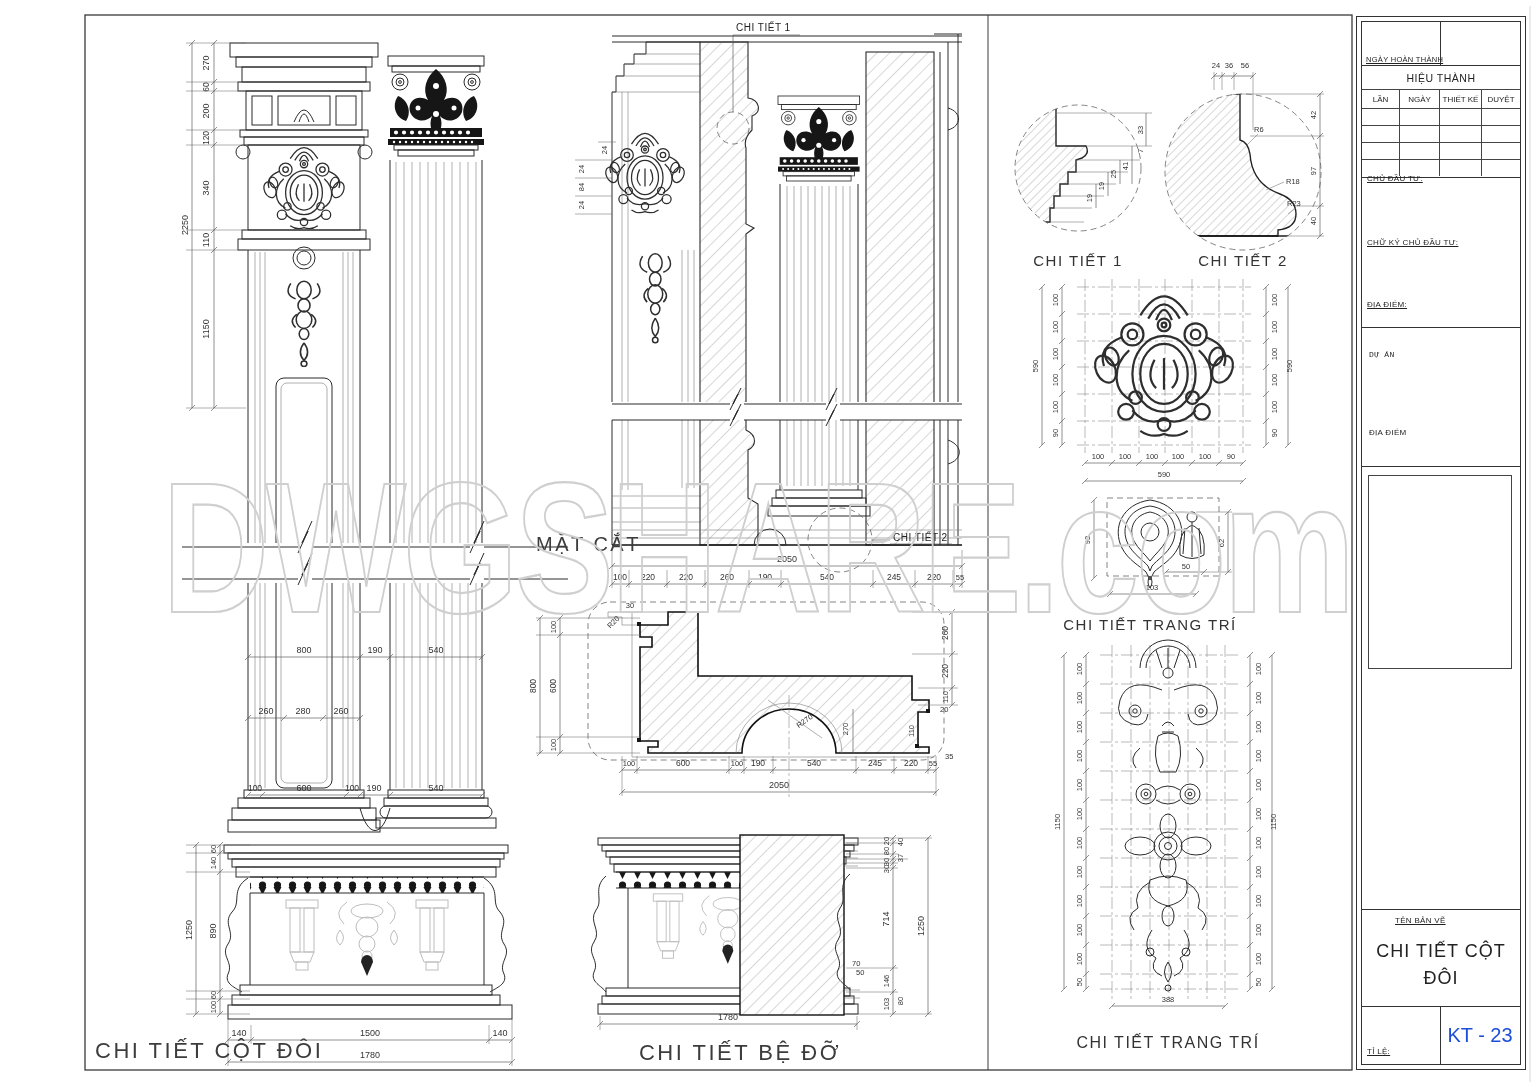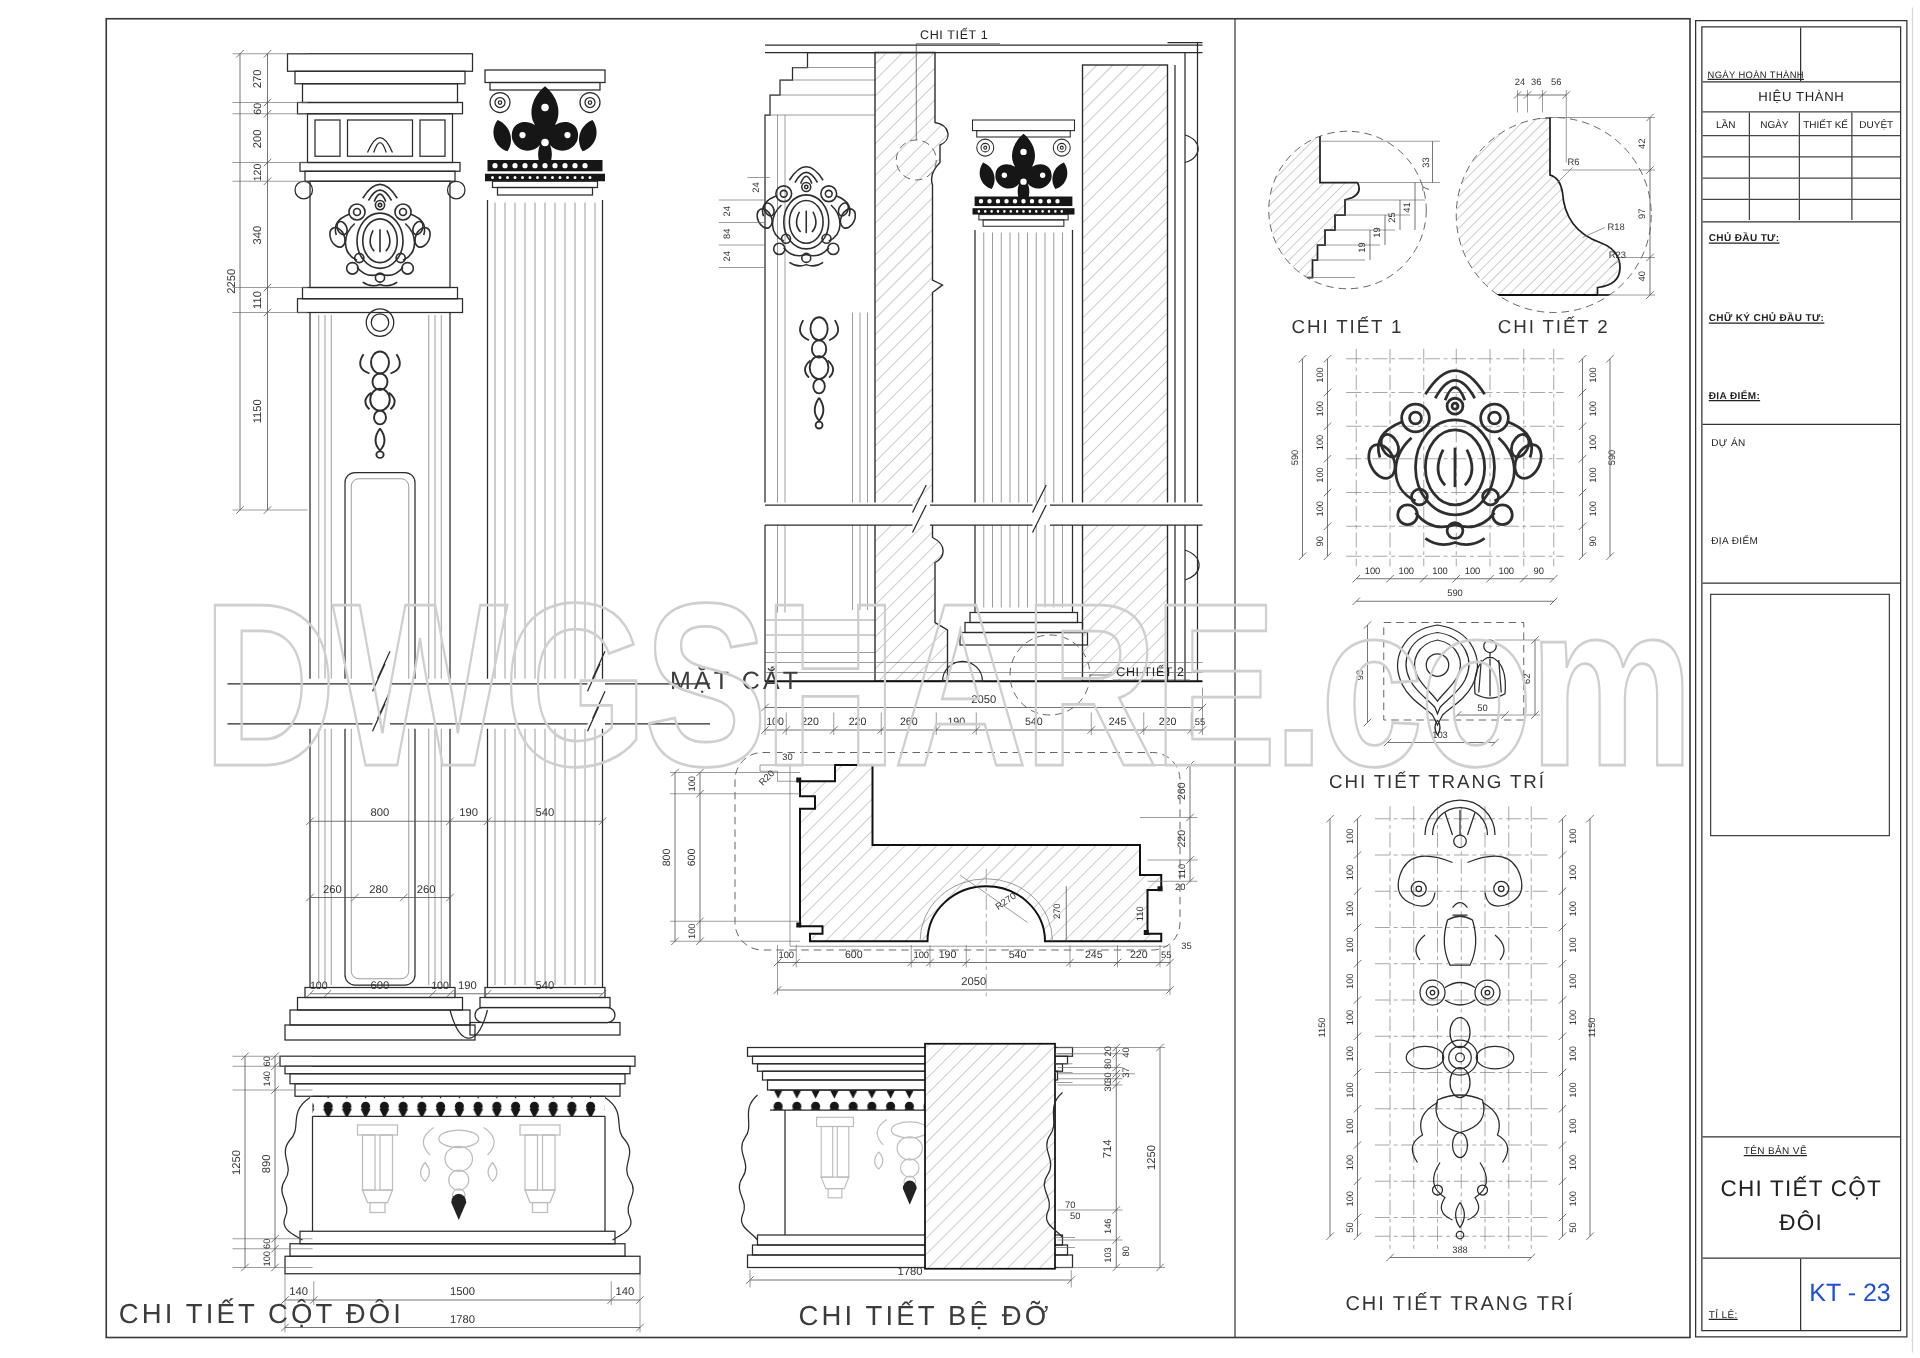--- a/index.html
+++ b/index.html
@@ -793,28 +793,28 @@
           <div class="cell"></div>
           <div class="cell"></div>
           <div class="cell"></div>
         <div class="cell"></div>
           <div class="cell"></div>
           <div class="cell"></div>
           <div class="cell"></div>
       </div>
     </div>
 
-    <div class="tb-sec" style="top:156px;height:162px;font-weight:bold;">
+    <div class="tb-sec" style="top:144px;height:162px;">
       <span class="tb-lbl u" style="position:absolute;left:5px;top:8px;">CHỦ ĐẦU TƯ:</span>
       <span class="tb-lbl u" style="position:absolute;left:5px;top:72px;">CHỮ KÝ CHỦ ĐẦU TƯ:</span>
       <span class="tb-lbl u" style="position:absolute;left:5px;top:134px;">ĐỊA ĐIỂM:</span>
     </div>
 
     <div class="tb-sec" style="top:318px;height:127px;">
-      <span class="tb-lbl" style="position:absolute;left:7px;top:10px;">DỰ ÁN</span>
+      <span class="tb-lbl" style="position:absolute;left:7px;top:10px;font-family:Liberation Mono, monospace;">DỰ ÁN</span>
       <span class="tb-lbl" style="position:absolute;left:7px;top:88px;text-align:center;">ĐỊA ĐIỂM</span>
     </div>
 
     <div class="tb-sec" style="top:445px;height:443px;">
       <div style="position:absolute;left:6px;top:8px;width:142px;height:192px;border:1px solid #444;"></div>
     </div>
 
     <div class="tb-sec" style="top:888px;height:97px;">
       <span class="tb-lbl u" style="position:absolute;left:5px;top:6px;margin-left:28px;">TÊN BẢN VẼ</span>
       <div style="position:absolute;left:10px;right:10px;top:28px;text-align:center;font-size:18px;line-height:1.5;color:#222;letter-spacing:1px;">CHI TIẾT CỘT ĐÔI</div>

